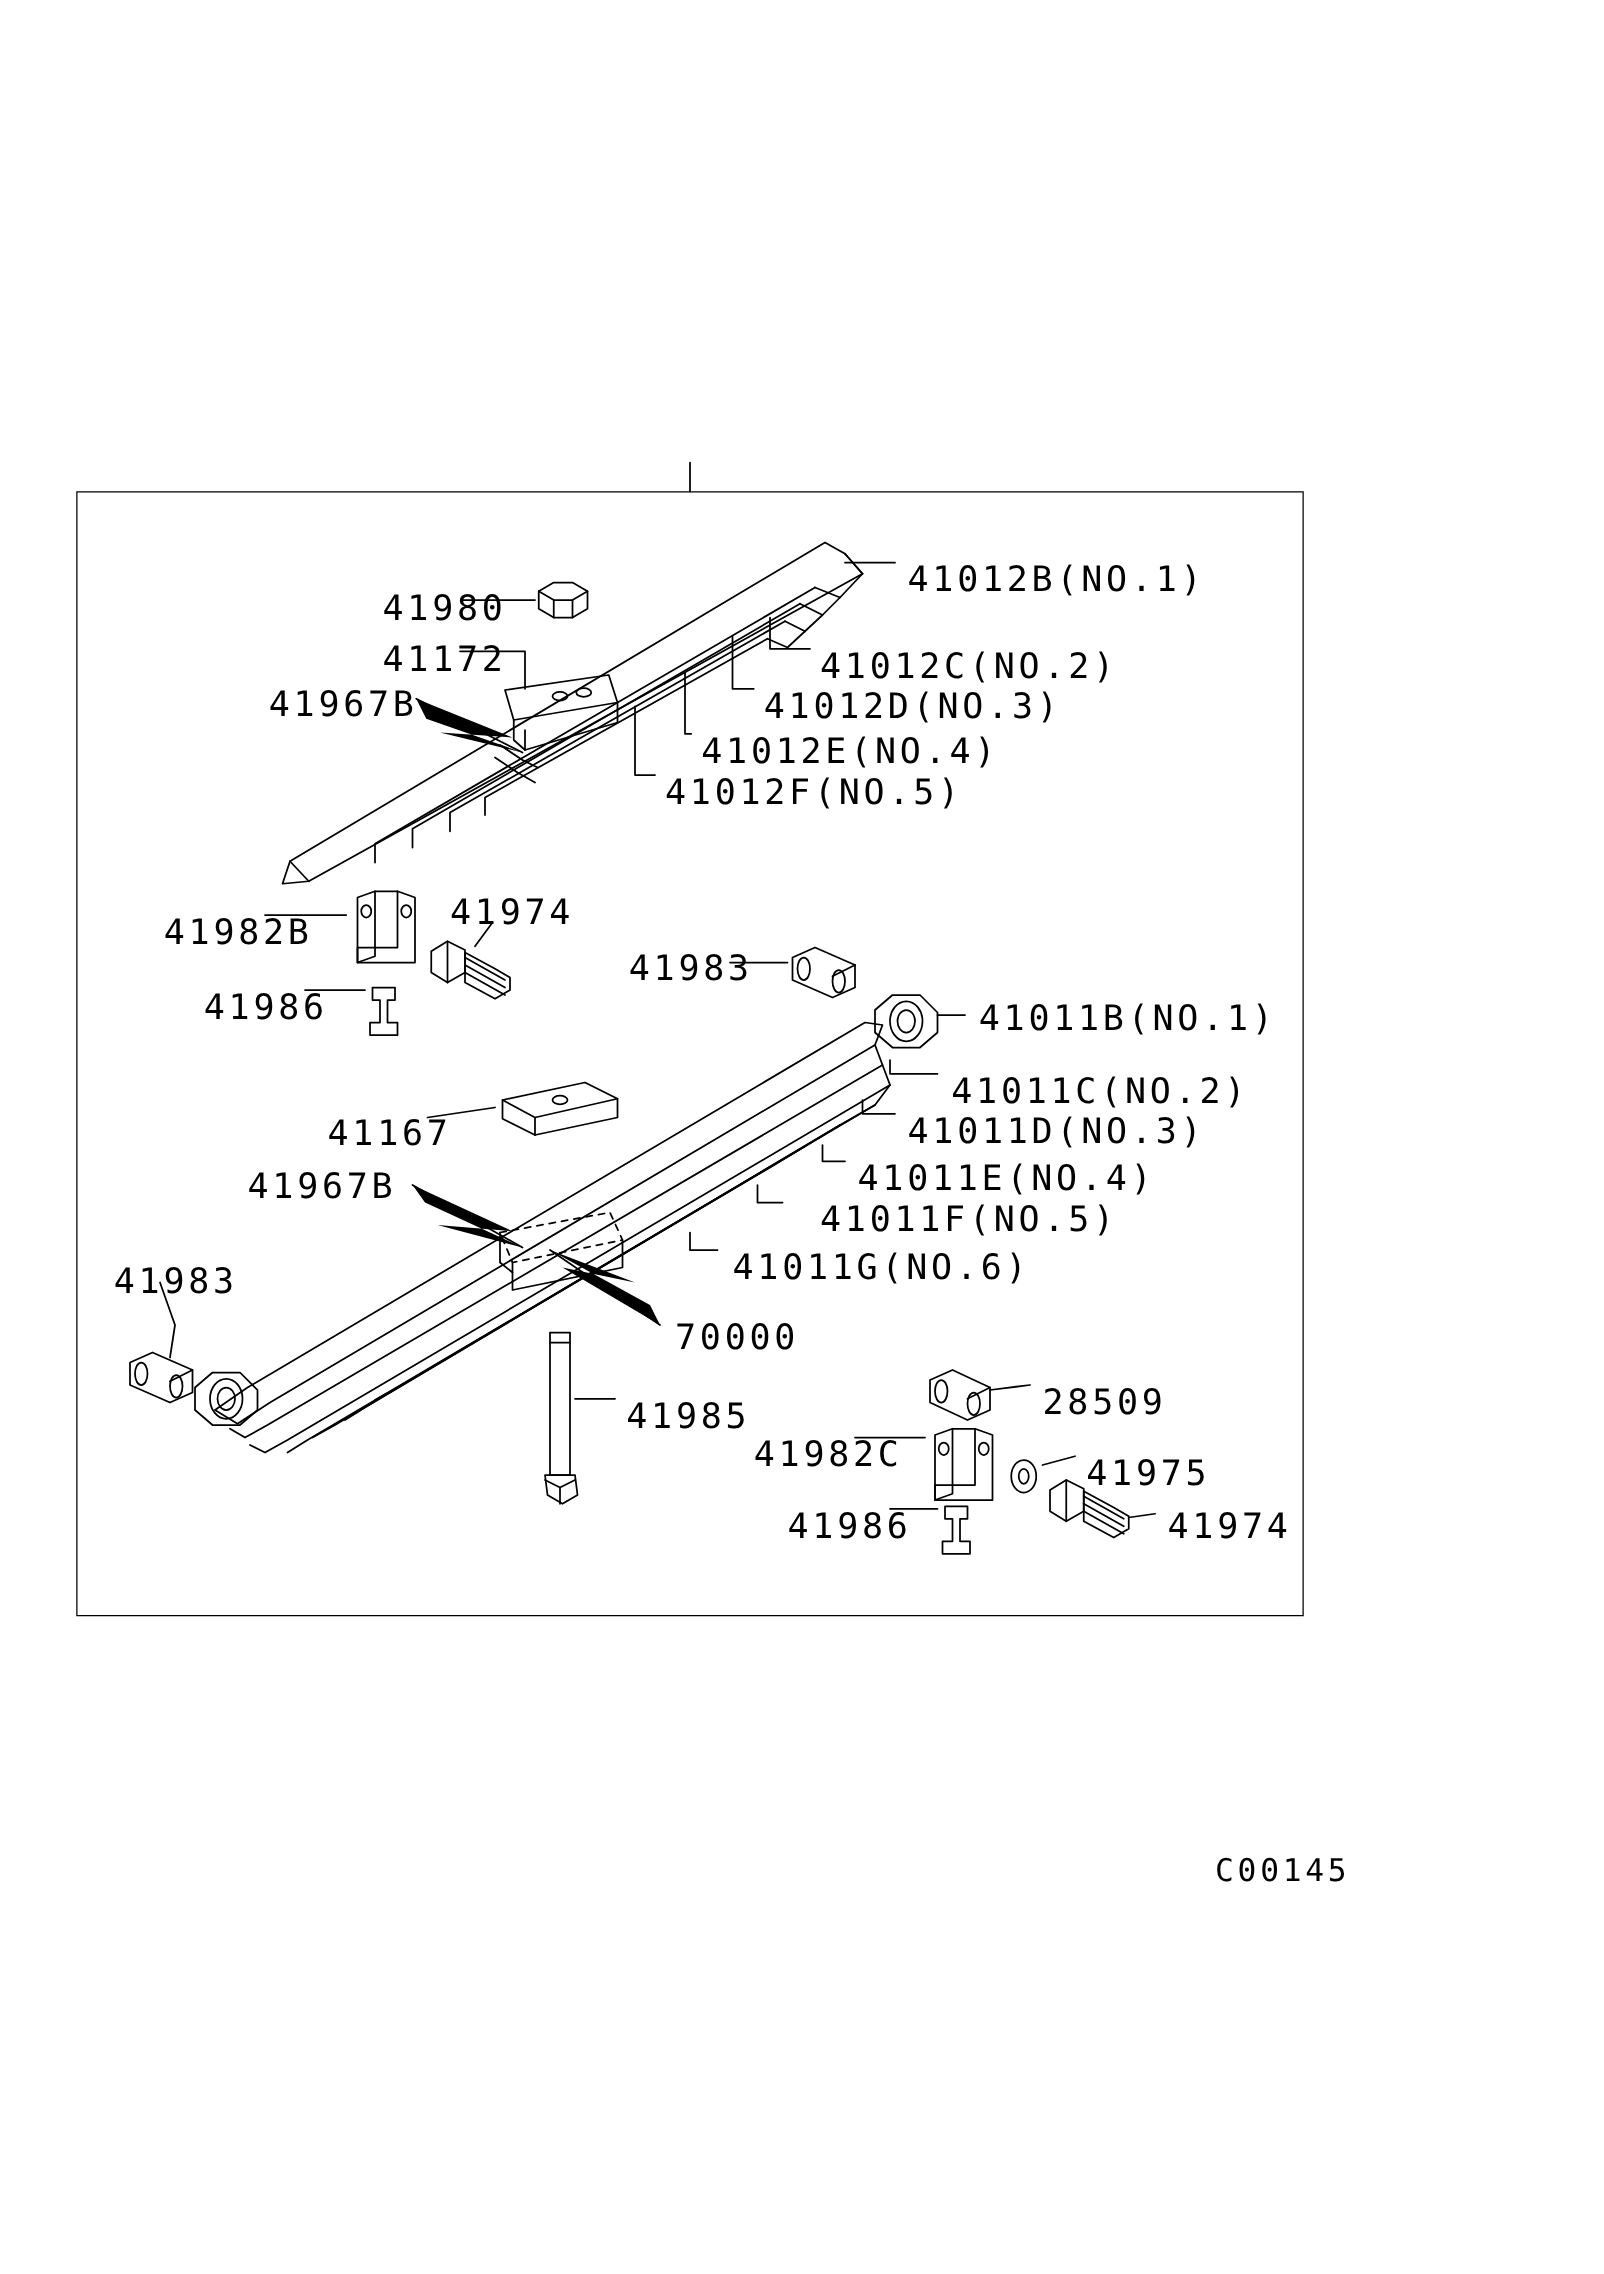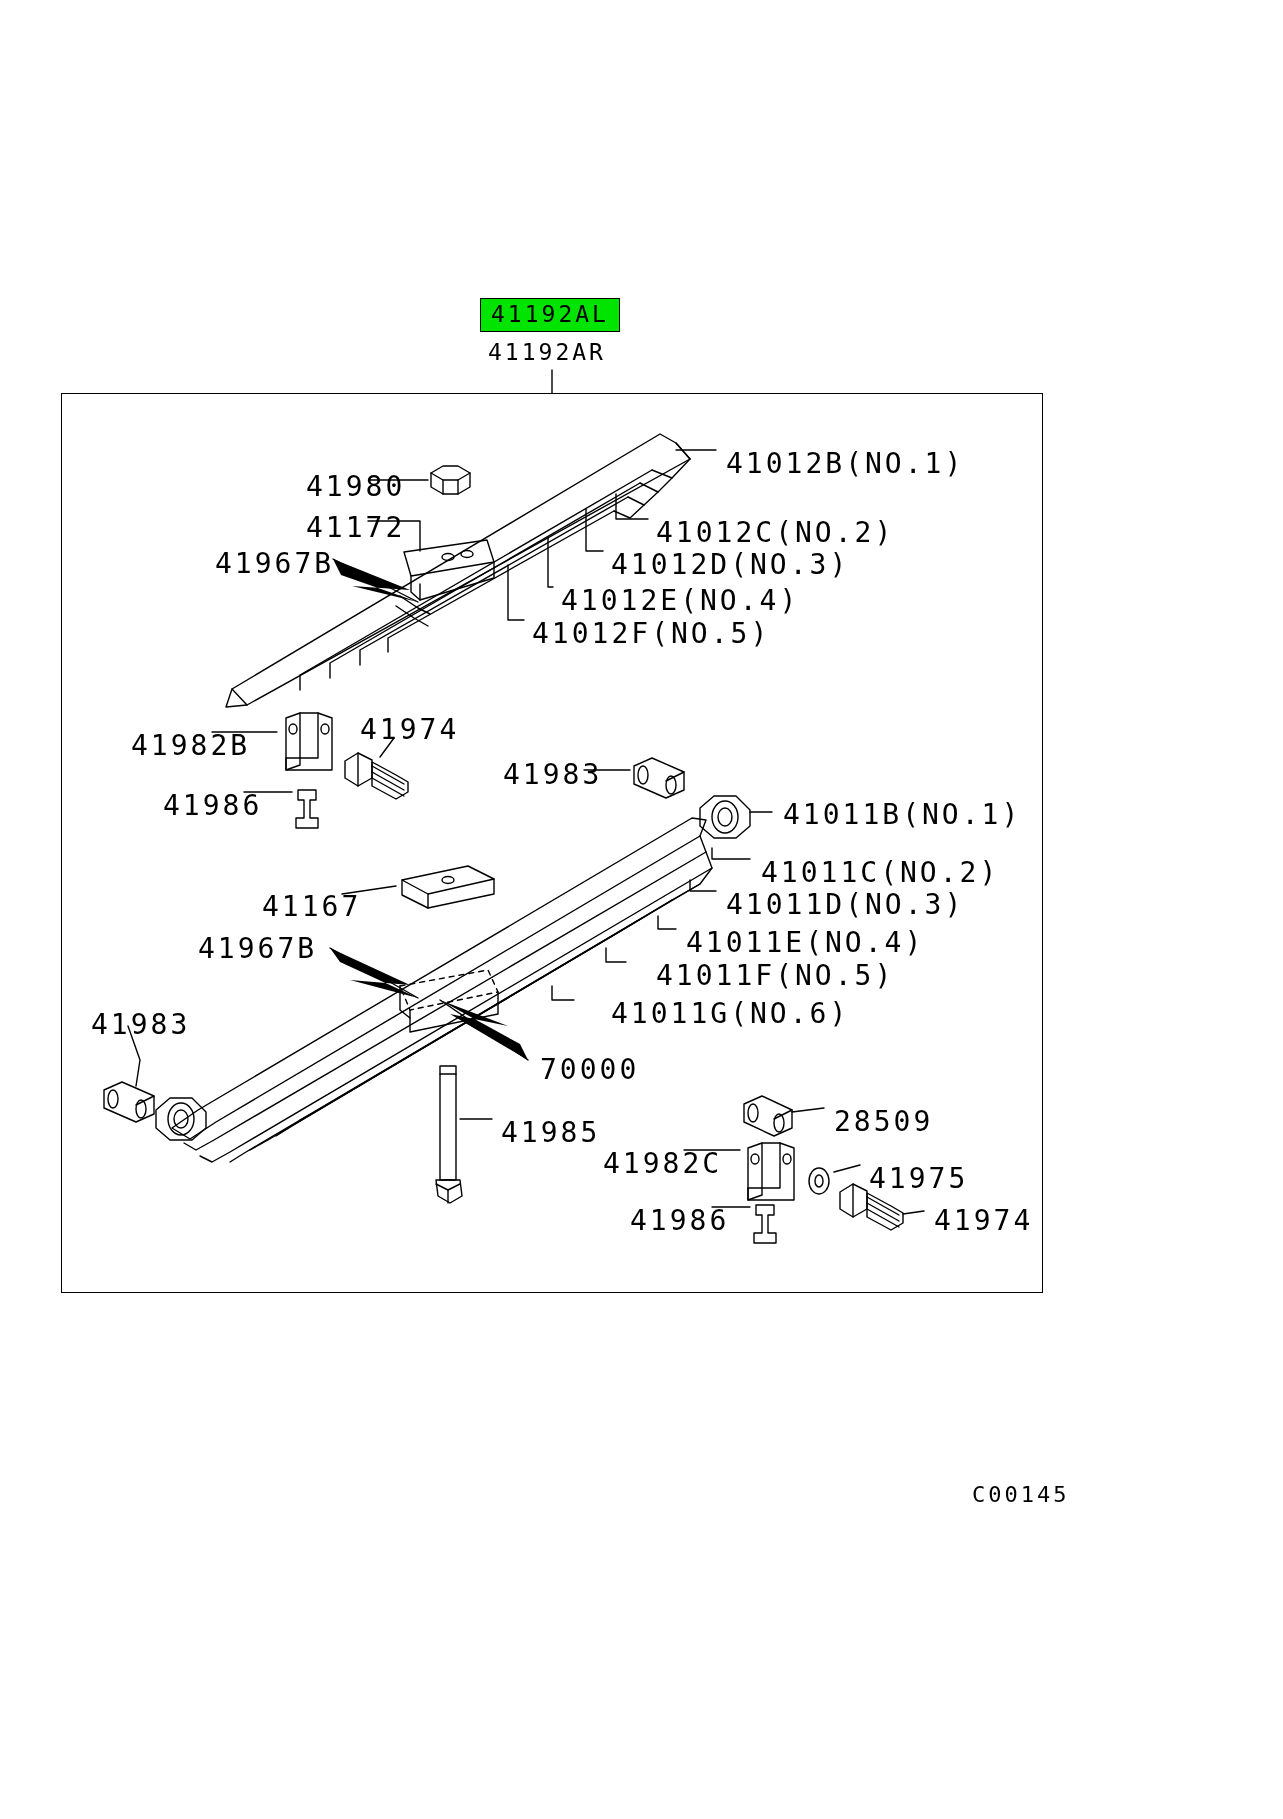--- a/index.html
+++ b/index.html
@@ -52,21 +52,21 @@
     top: 393px;
     width: 982px;
     height: 900px;
     border: 1px solid #000;
     box-sizing: border-box;
   }
   .code-bottom {
     position: absolute;
     left: 972px;
     top: 1482px;
-    font-size: 22px;
+    font-size: 25px;
     letter-spacing: 3px;
   }
   svg.art {
     position: absolute;
     left: 0; top: 0;
     width: 1283px;
     height: 1819px;
     pointer-events: none;
   }
   .lbl {
@@ -76,24 +76,20 @@
     letter-spacing: 3px;
     white-space: nowrap;
     line-height: 1;
   }
 </style>
 </head>
 <body>
 
 <div class="diagram-root">
 
-  <div class="top-label-block">
-    <span class="hl-number">41192AL</span>
-    <span class="sub-number">41192AR</span>
-  </div>
 
   <div class="outer-box"></div>
 
   <div class="code-bottom">C00145</div>
 
   <svg class="art" viewBox="0 0 1283 1819">
     <g fill="none" stroke="#000" stroke-width="1.4" stroke-linejoin="round" stroke-linecap="round">
 
       <line x1="552" y1="370" x2="552" y2="393"></line>
 
@@ -293,21 +289,21 @@
   <div class="lbl" style="left:360px;top:716px;">41974</div>
   <div class="lbl" style="left:163px;top:792px;">41986</div>
   <div class="lbl" style="left:503px;top:761px;">41983</div>
   <div class="lbl" style="left:783px;top:801px;">41011B(NO.1)</div>
   <div class="lbl" style="left:761px;top:859px;">41011C(NO.2)</div>
   <div class="lbl" style="left:726px;top:891px;">41011D(NO.3)</div>
   <div class="lbl" style="left:262px;top:893px;text-align:right;">41167</div>
   <div class="lbl" style="left:686px;top:929px;">41011E(NO.4)</div>
   <div class="lbl" style="left:198px;top:935px;">41967B</div>
   <div class="lbl" style="left:636px;top:962px;margin-left:20px;">41011F(NO.5)</div>
-  <div class="lbl" style="left:611px;top:1000px;">41011G(NO.6)</div>
+  <div class="lbl" style="left:586px;top:1000px;">41011G(NO.6)</div>
   <div class="lbl" style="left:91px;top:1011px;">41983</div>
   <div class="lbl" style="left:540px;top:1056px;">70000</div>
   <div class="lbl" style="left:834px;top:1108px;">28509</div>
   <div class="lbl" style="left:501px;top:1119px;">41985</div>
   <div class="lbl" style="left:603px;top:1150px;">41982C</div>
   <div class="lbl" style="left:869px;top:1165px;">41975</div>
   <div class="lbl" style="left:630px;top:1207px;">41986</div>
   <div class="lbl" style="left:934px;top:1207px;">41974</div>
 
 </div>

